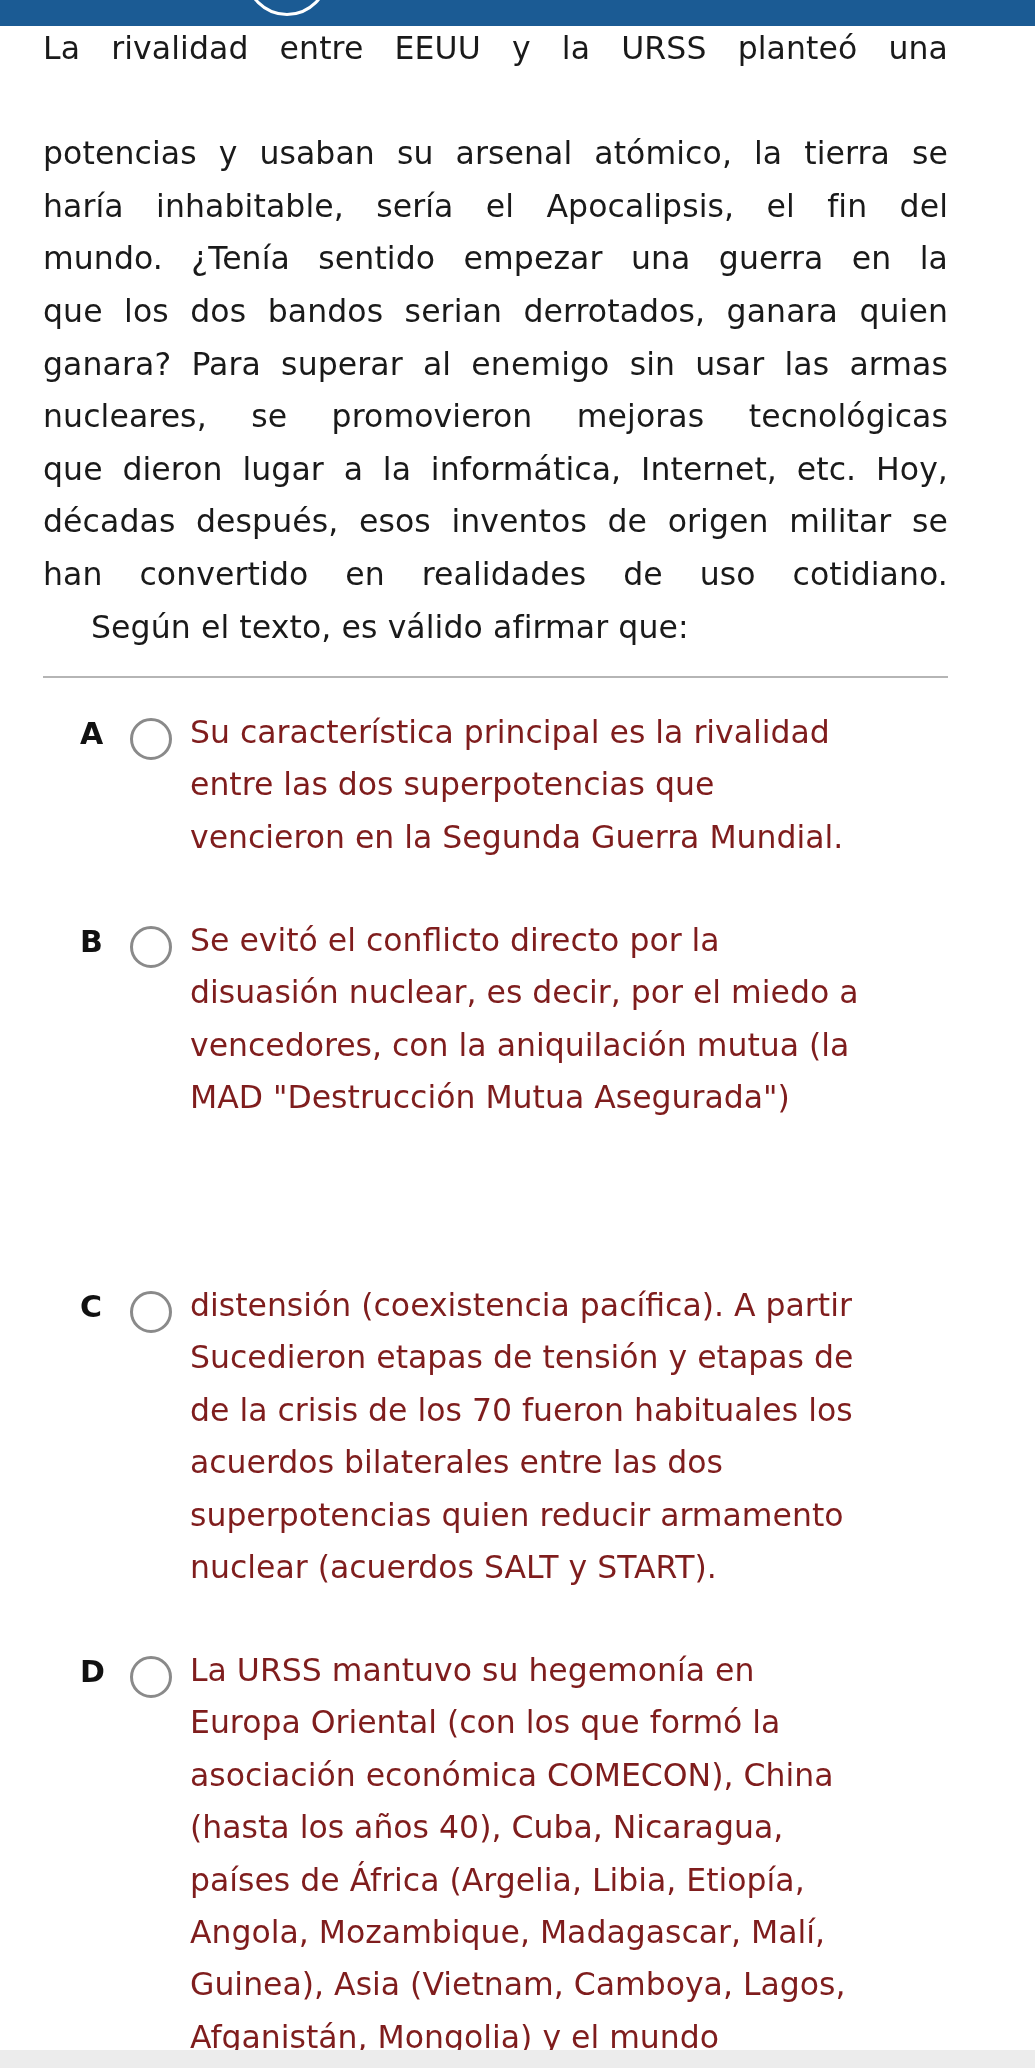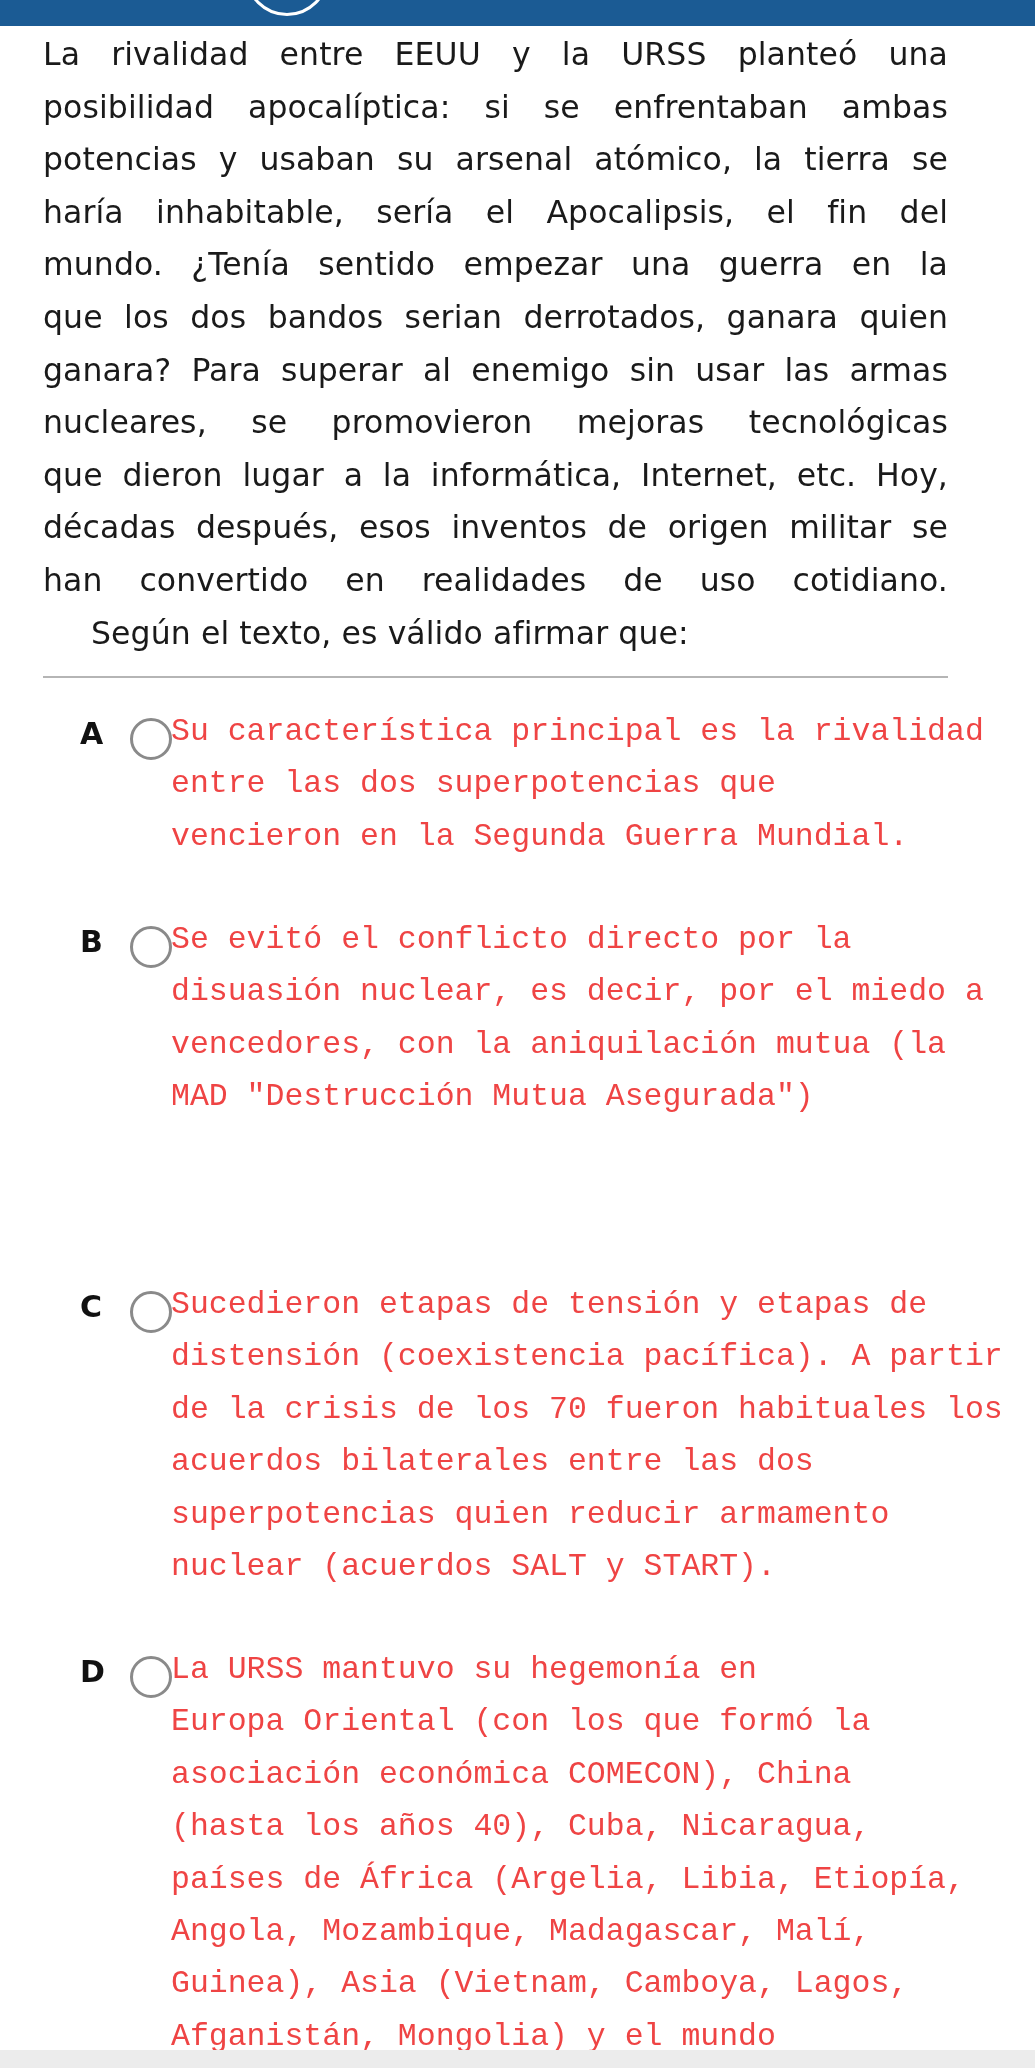--- a/index.html
+++ b/index.html
@@ -9,21 +9,21 @@
     }
     .topbar {
       position: absolute; left: 0; top: 0; width: 1035px; height: 26px;
       background: #1b5b94; overflow: hidden;
     }
     .topbar .circle {
       position: absolute; left: 245px; top: -68px; width: 84px; height: 84px;
       border: 3px solid #ffffff; border-radius: 50%; box-sizing: border-box;
     }
     .passage {
-      position: absolute; left: 43px; top: 28px; width: 905px;
+      position: absolute; left: 43px; top: 22px; width: 905px;
       font-size: 31.5px; line-height: 52.6px; letter-spacing: 0.1px;
       text-align: justify; color: #1a1a1a;
     }
     .passage p { margin: 0; }
     .divider {
       position: absolute; left: 43px; top: 676px; width: 905px; height: 2px;
       background: #b5b5b5;
     }
     .option {
       position: absolute; left: 0; width: 1035px;
@@ -31,40 +31,40 @@
     .option .letter {
       position: absolute; left: 80px; top: 8px; font-weight: bold;
       font-size: 30px; line-height: 40px; color: #111;
     }
     .option .radio {
       position: absolute; left: 130px; top: 12px; width: 42px; height: 42px;
       border: 3px solid #8a8a8a; border-radius: 50%; box-sizing: border-box;
       background: #fff; cursor: pointer;
     }
     .option .text {
-      position: absolute; left: 171px; top: 0; width: 740px;
-      font-size: 31.5px; line-height: 52.4px; color: #ef4444; font-family: Liberation Mono, monospace;
+      position: absolute; left: 190px; top: 0; width: 740px;
+      font-size: 31.5px; line-height: 52.4px; color: #7f1d1d;
     }
     .option .text div { white-space: nowrap; }
     .bottom-bar {
       position: absolute; left: 0; top: 2050px; width: 1035px; height: 18px;
       background: #ececec;
     }
   </style>
 </head>
 <body>
 
 <div class="topbar">
   <div class="circle"></div>
 </div>
 
 <div class="passage">
   <p style="text-align:justify; text-align-last:justify;">
     <span>La rivalidad entre EEUU y la URSS planteó una</span><br>
-    <span>posibilidad apocalíptica: si se enfrentaban ambas</span><br>
+    <br>
     <span>potencias y usaban su arsenal atómico, la tierra se</span><br>
     <span>haría inhabitable, sería el Apocalipsis, el fin del</span><br>
     <span>mundo.  ¿Tenía sentido empezar una guerra en la</span><br>
     <span>que los dos bandos serian derrotados, ganara quien</span><br>
     <span>ganara?  Para superar al enemigo sin usar las armas</span><br>
     <span>nucleares, se promovieron mejoras tecnológicas</span><br>
     <span>que dieron lugar a la informática, Internet, etc. Hoy,</span><br>
     <span>décadas después, esos inventos de origen militar se</span><br>
     <span>han convertido en realidades de uso cotidiano.</span>
   </p>
@@ -91,22 +91,22 @@
     <div>disuasión nuclear, es decir, por el miedo a</div>
     <div>vencedores, con la aniquilación mutua (la</div>
     <div>MAD "Destrucción Mutua Asegurada")</div>
   </div>
 </div>
 
 <div class="option" style="top:1279px;">
   <span class="letter">C</span>
   <span class="radio"></span>
   <div class="text">
+    <div>distensión (coexistencia pacífica). A partir</div>
     <div>Sucedieron etapas de tensión y etapas de</div>
-    <div>distensión (coexistencia pacífica). A partir</div>
     <div>de la crisis de los 70 fueron habituales los</div>
     <div>acuerdos bilaterales entre las dos</div>
     <div>superpotencias quien reducir armamento</div>
     <div>nuclear (acuerdos SALT y START).</div>
   </div>
 </div>
 
 <div class="option" style="top:1644px;">
   <span class="letter">D</span>
   <span class="radio"></span>

